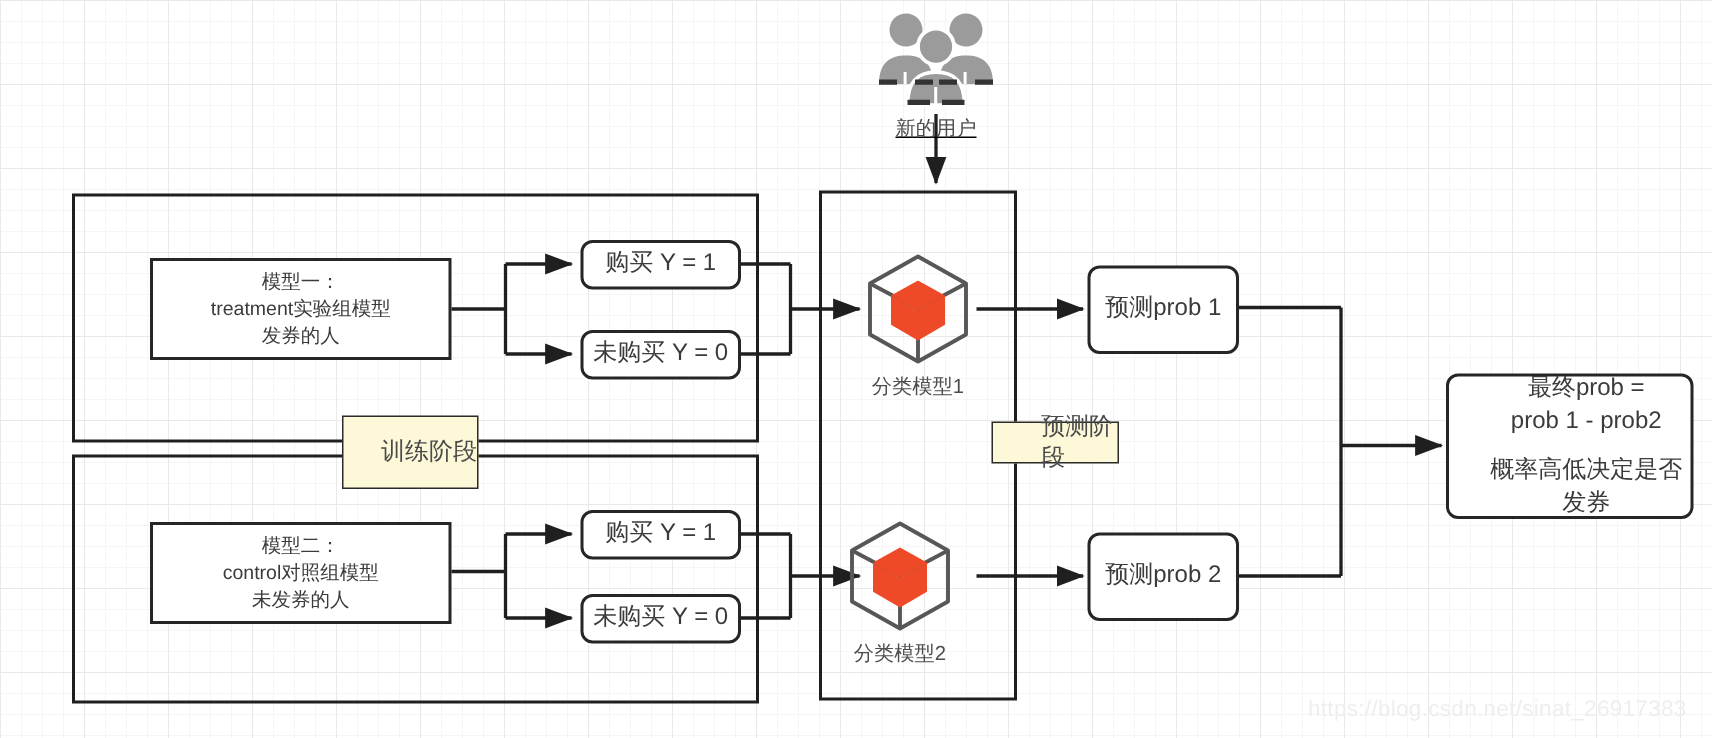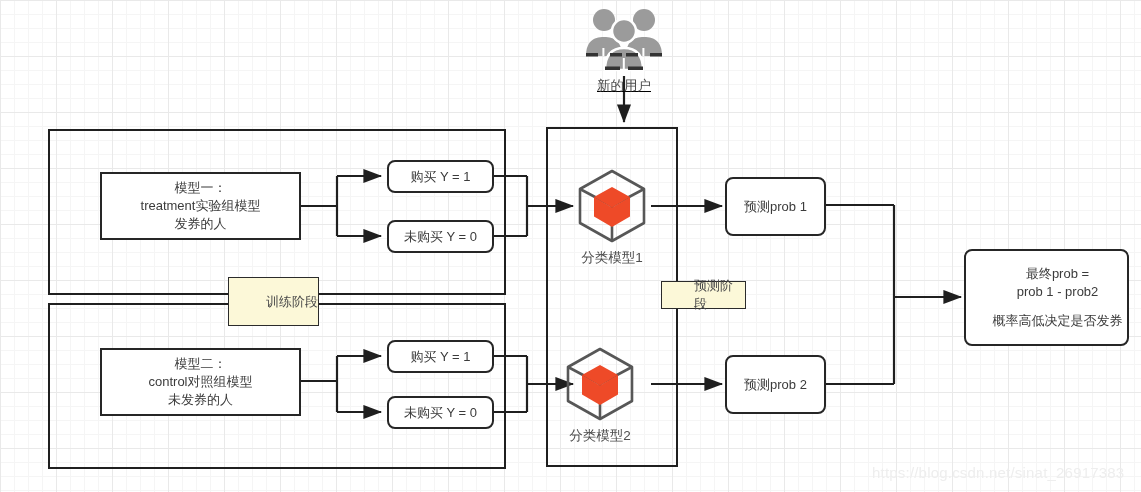--- a/index.html
+++ b/index.html
@@ -59,21 +59,21 @@
     position: absolute;
     box-sizing: border-box;
     background: #fcf8d8;
     border: 1px solid #2b2b2b;
     display: flex;
     align-items: center;
     justify-content: flex-end;
     color: #4a4a4a;
     z-index: 30;
   }
-  .txt-14 { font-size: 13px; }
+  .txt-14 { font-size: 16px; }
   .txt-13 { font-size: 13px; margin-left: 20px; }
   .cube-wrap {
     position: absolute;
     display: flex;
     flex-direction: column;
     align-items: center;
     z-index: 12;
   }
   .cube-caption {
     margin-top: 4px;

